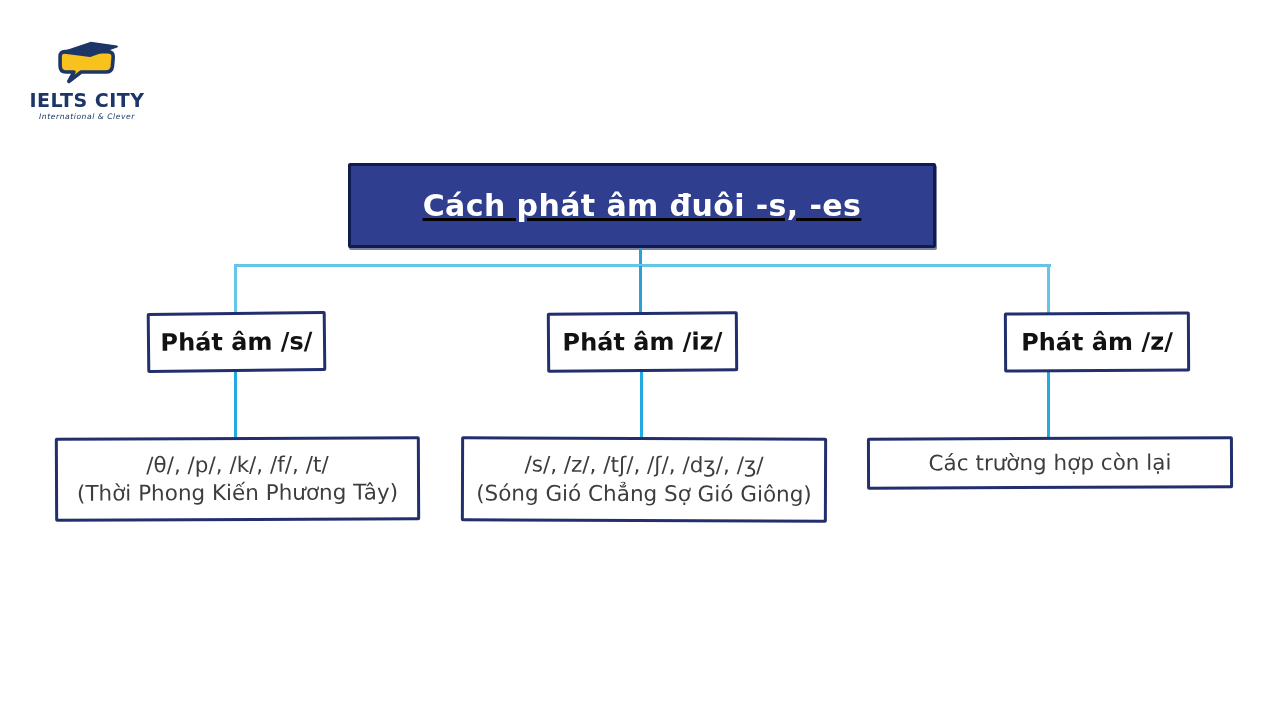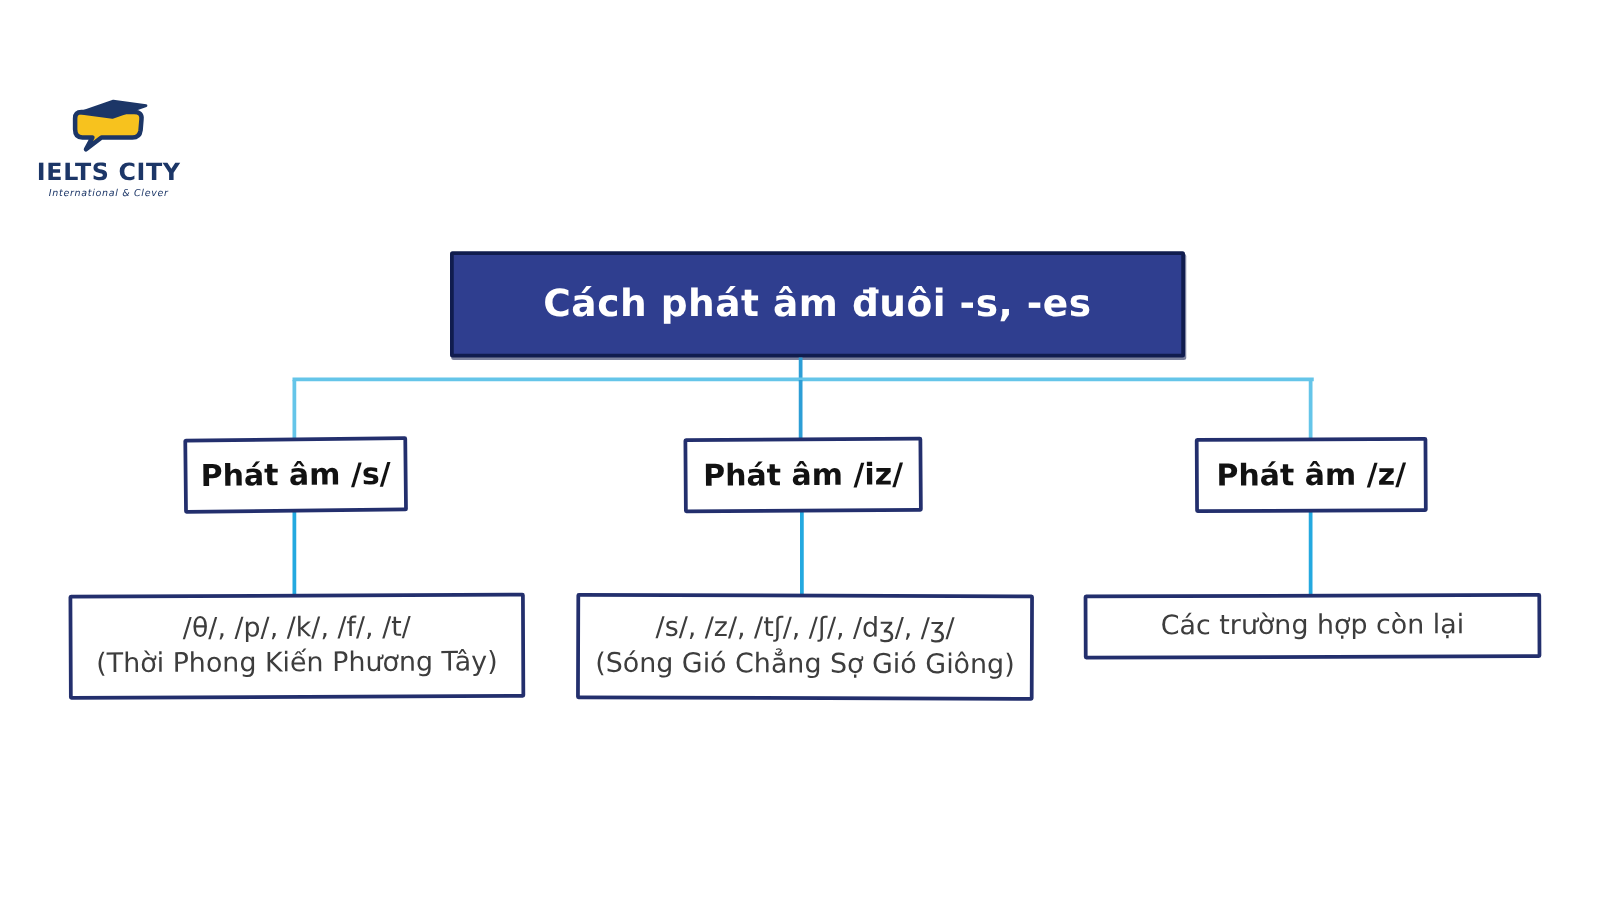--- a/index.html
+++ b/index.html
@@ -15,63 +15,64 @@
     --body-text:#3d3d3d;
     --label-text:#121212;
     --background:#ffffff;
   }
   *{margin:0;padding:0;box-sizing:border-box;}
   html,body{width:1280px;height:720px;overflow:hidden;}
   body{
     background:var(--background);
     font-family:"DejaVu Sans","Liberation Sans",sans-serif;
   }
-  .canvas{position:relative;width:1280px;height:544px;background:var(--background);margin-top:38px;}
+  .canvas{position:relative;width:1280px;height:544px;background:var(--background);}
 
   
   .logo{position:absolute;left:28px;top:40px;width:118px;text-align:center;}
   .logo-icon{display:block;margin:0 auto 2px auto;width:76px;height:48px;}
   .logo-name{
     font-size:19px;font-weight:bold;color:var(--logo-navy);
     letter-spacing:0.5px;line-height:1.1;
   }
   .logo-tagline{
     font-size:7.6px;color:var(--logo-navy);letter-spacing:0.55px;
     margin-top:2px;line-height:1.1;font-style:italic;
   }
 
   
   .title-box{
-    position:absolute;left:360px;top:163px;width:588px;height:85px;
+    position:absolute;left:348px;top:163px;width:588px;height:85px;
     background:var(--title-bg);
     border:3px solid var(--title-border);
     border-radius:2px;
     display:flex;align-items:center;justify-content:center;
     box-shadow:1px 2px 0 rgba(16,28,78,.55);
+    text-decoration:underline;
   }
   .title-box span{
     color:var(--title-text);font-size:30px;font-weight:bold;letter-spacing:.4px;
   }
 
   
   .connector{position:absolute;}
   .c-light{background:var(--connector-light);}
   .c-mid{background:var(--connector-mid);}
   .c-bright{background:var(--connector-bright);}
 
   
   .branch-box{
     position:absolute;height:60px;background:#fff;
     border:3px solid var(--box-border);border-radius:2px;
     display:flex;align-items:center;justify-content:center;
   }
   .branch-box span{font-size:24px;font-weight:bold;color:var(--label-text);}
   .box-s{left:147px;top:312px;width:179px;transform:rotate(-0.6deg);}
   .box-iz{left:547px;top:312px;width:191px;transform:rotate(-0.4deg);}
-  .box-z{left:956px;top:312px;width:186px;transform:rotate(-0.3deg);}
+  .box-z{left:1004px;top:312px;width:186px;transform:rotate(-0.3deg);}
 
   
   .detail-box{
     position:absolute;background:#fff;
     border:3px solid var(--box-border);border-radius:2px;
     display:flex;flex-direction:column;align-items:center;justify-content:center;
     text-align:center;color:var(--body-text);
     font-size:21.5px;line-height:1.32;
   }
   .detail-s{left:55px;top:437px;width:365px;height:84px;transform:rotate(-0.25deg);}

